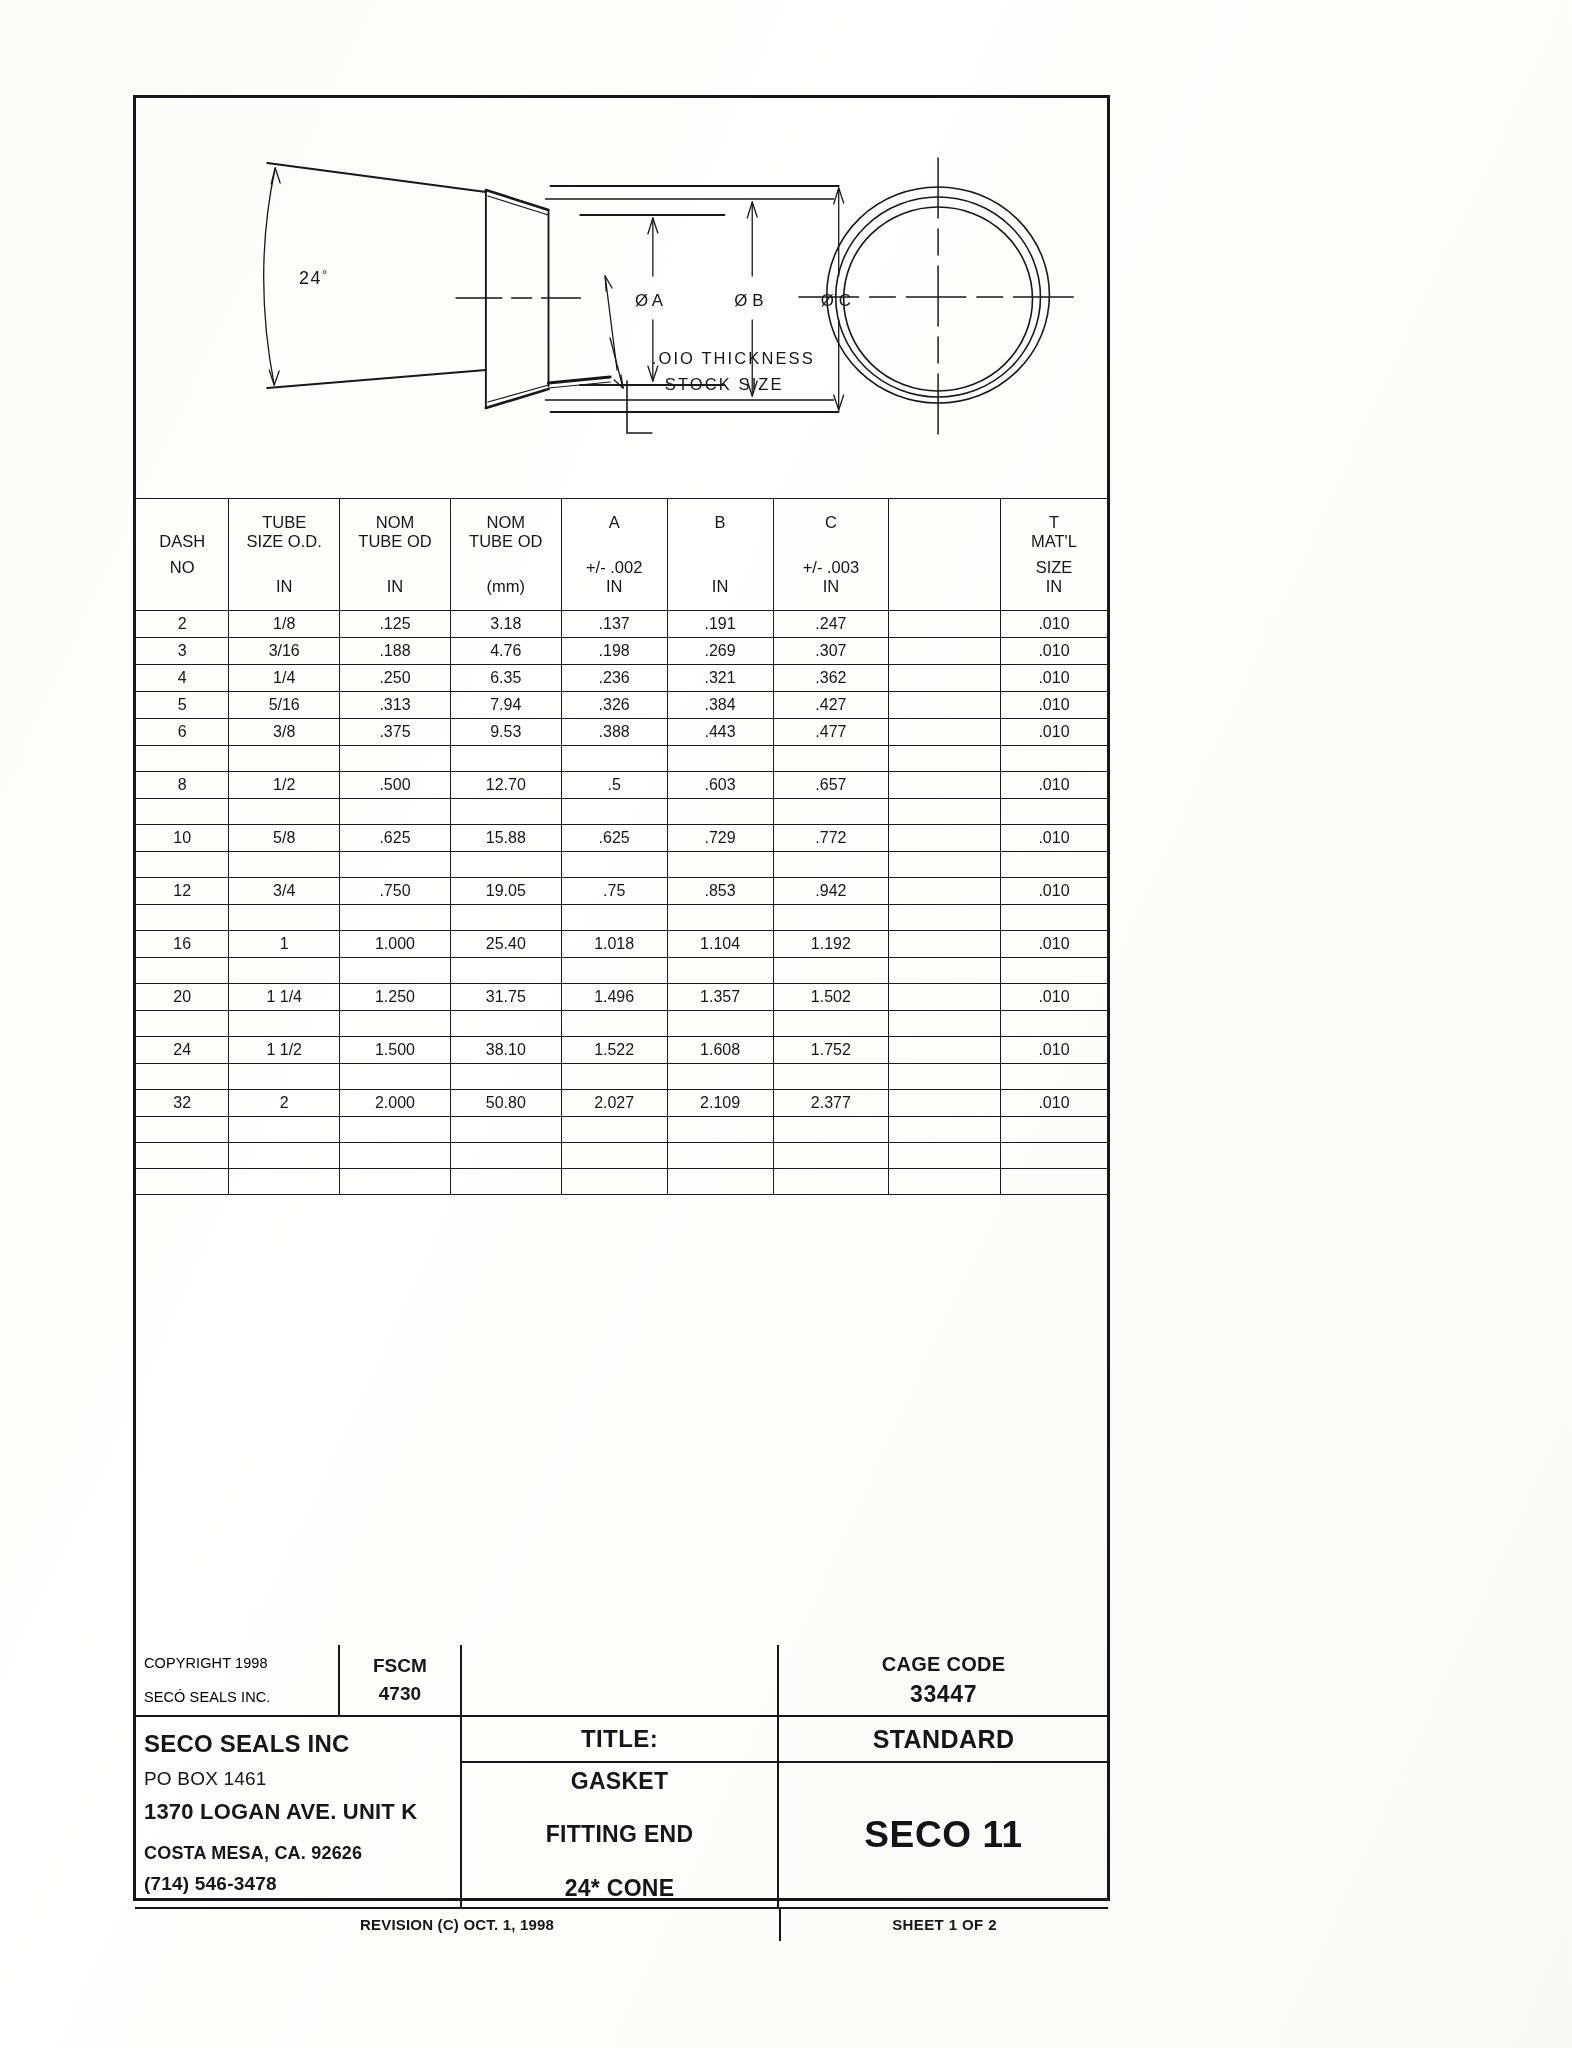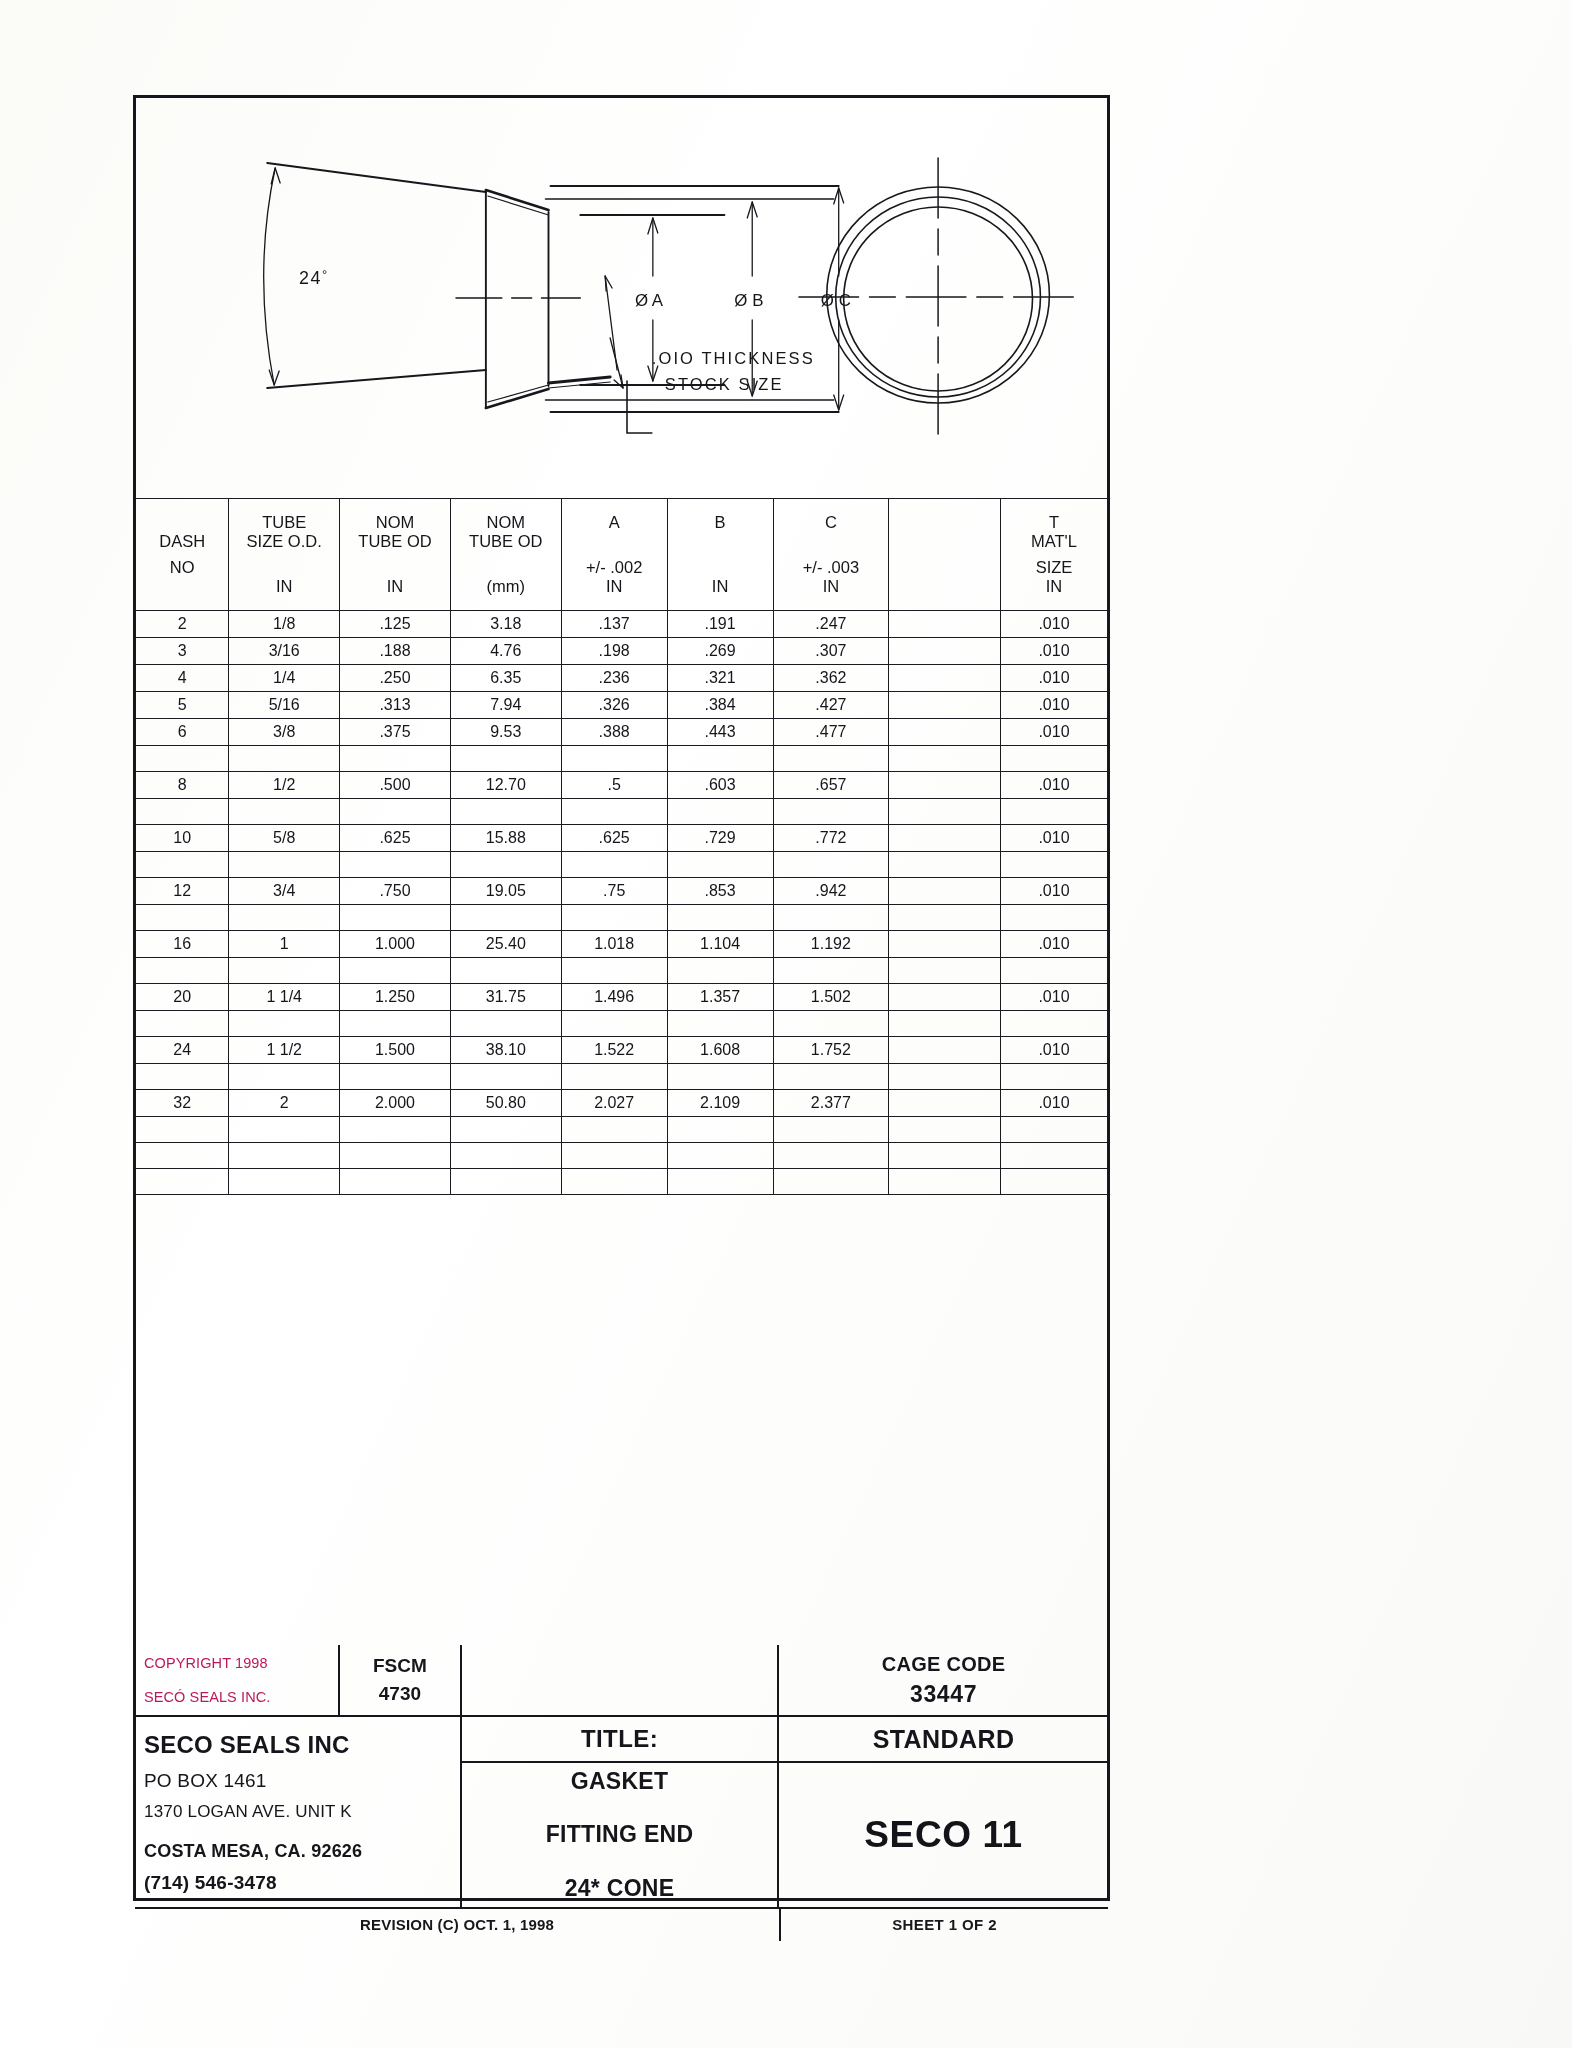--- a/index.html
+++ b/index.html
@@ -125,21 +125,21 @@
   }
   .copy-txt {
     flex: 1;
     display: flex;
     flex-direction: column;
     justify-content: center;
     padding-left: 9px;
     border-right: 2.6px solid #16161c;
     font-size: 14.5px;
     letter-spacing: .1px;
-    color: #be185d;
+    color: #000000;
     gap: 12px;
   }
   .copy-txt span { display: block; line-height: 1.55; }
   .fscm-box {
     width: 120px;
     display: flex;
     flex-direction: column;
     align-items: center;
     justify-content: center;
     font-size: 19px;
@@ -151,21 +151,21 @@
   .addr-box {
     flex: 1;
     padding: 4px 0 2px 9px;
     display: flex;
     flex-direction: column;
     justify-content: space-evenly;
     color: #15151b;
   }
   .addr-box .l1 { font-size: 24px; font-weight: bold; letter-spacing: .2px; }
   .addr-box .l2 { font-size: 19px; letter-spacing: .2px; }
-  .addr-box .l3 { font-size: 17px; letter-spacing: .2px; }
+  .addr-box .l3 { font-size: 22px; letter-spacing: .2px; font-weight: bold; }
   .addr-box .l4 { font-size: 18px; font-weight: bold; letter-spacing: .2px; margin-top: 8px; }
   .addr-box .l5 { font-size: 19px; font-weight: bold; letter-spacing: .2px; }
 
   .rev-row {
     height: 34px;
     display: flex;
     align-items: center;
     justify-content: center;
     border-top: 2.6px solid #16161c;
     font-size: 15px;

